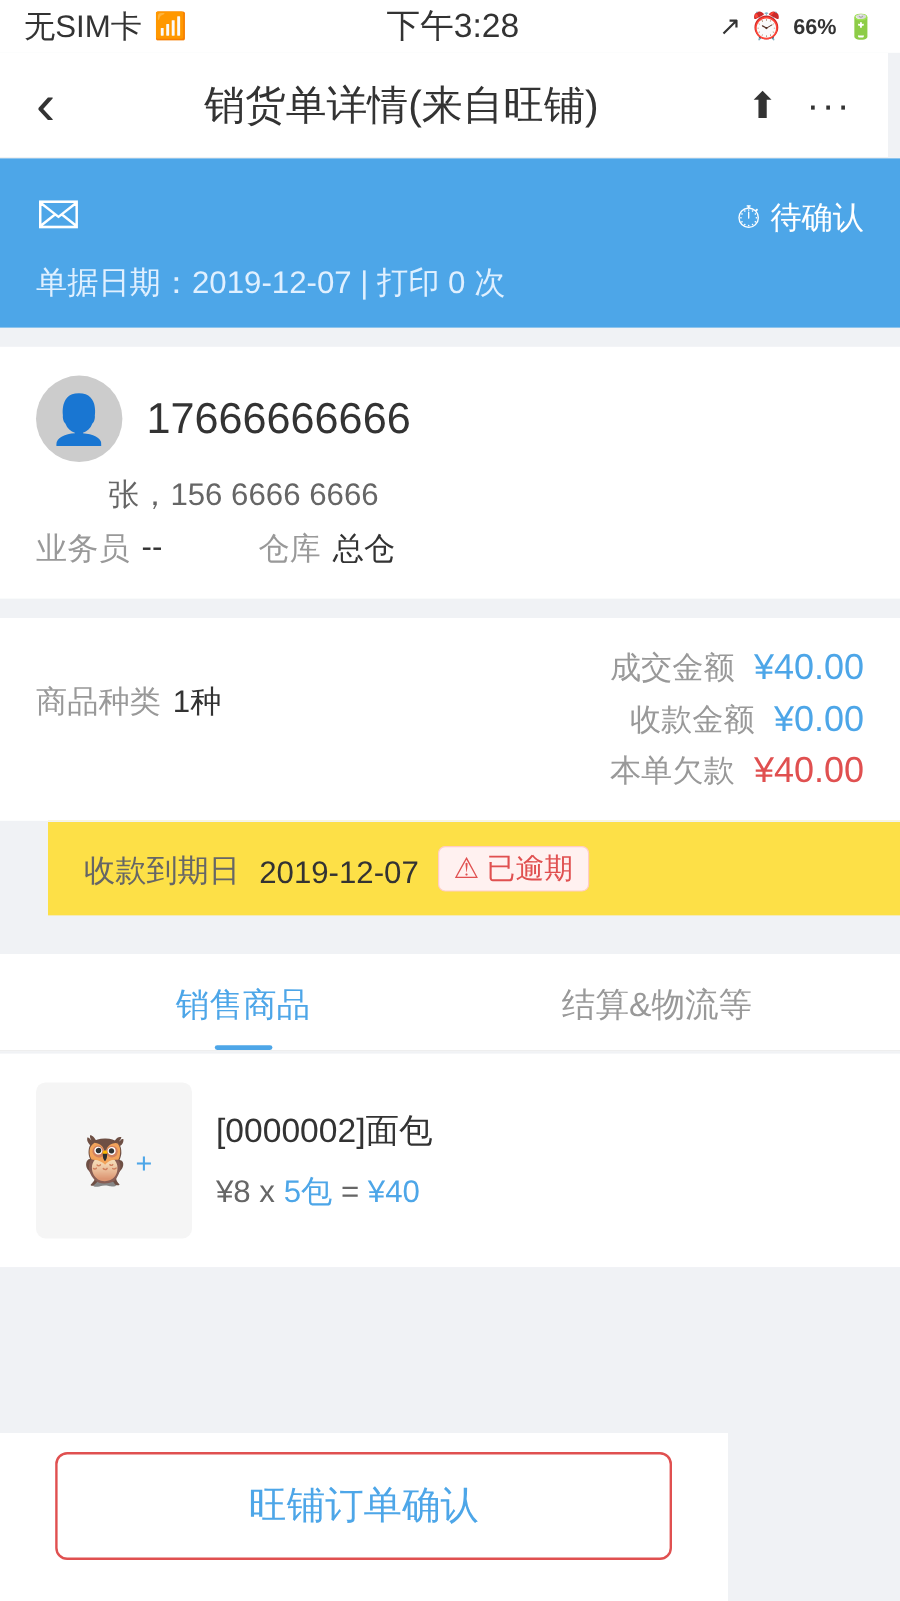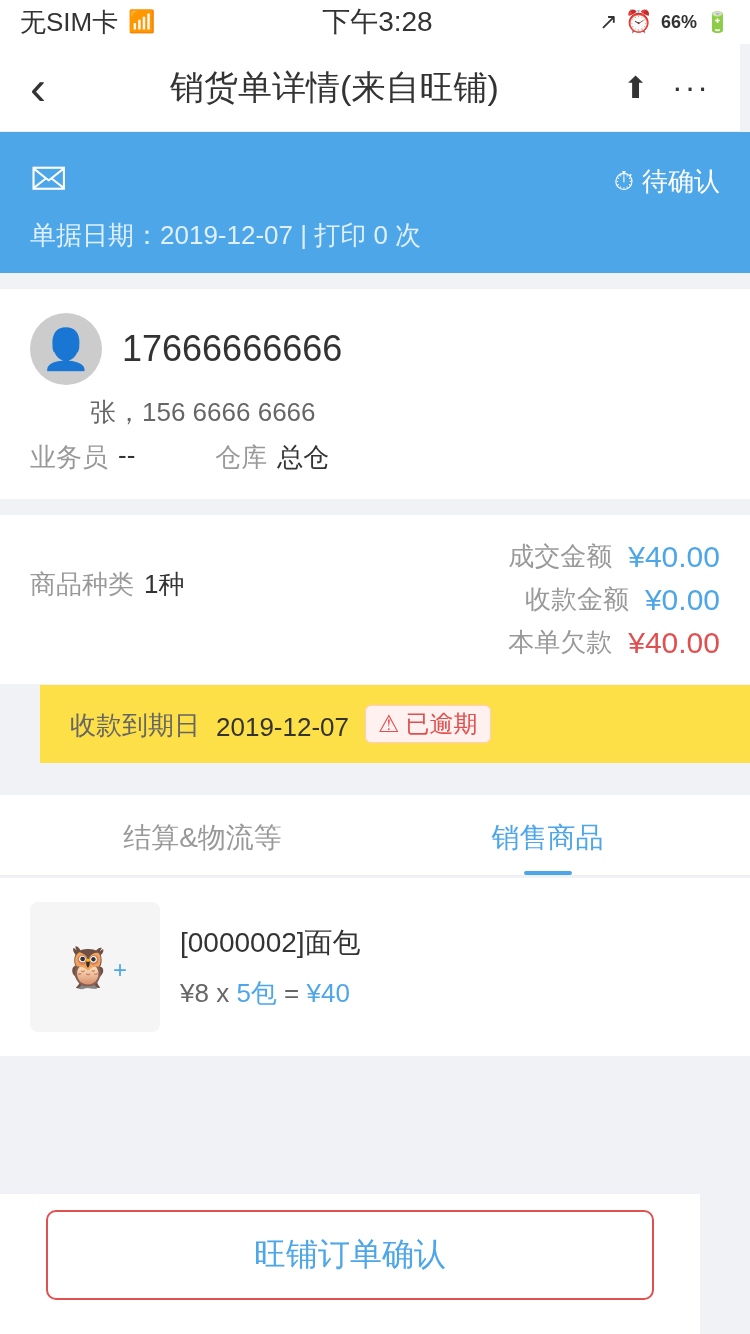--- a/index.html
+++ b/index.html
@@ -283,21 +283,21 @@
     .bottom-area {
       background: #f0f2f5;
       height: 200px;
     }
 
     
     .bottom-bar {
       position: fixed;
       bottom: 0;
       left: 0;
-      width: 700px;
+      width: 606px;
       background: #fff;
       padding: 16px 46px 34px;
       margin-top: 16px;
     }
     .confirm-btn {
       width: 100%;
       height: 90px;
       border: 2px solid #e05050;
       border-radius: 10px;
       background: #fff;
@@ -405,25 +405,25 @@
   <span class="due-date">2019-12-07</span>
   <div class="overdue-badge">
     <span>⚠</span>
     <span>已逾期</span>
   </div>
 </div>
 
 <div class="divider"></div>
 
 <div class="tabs-section">
+  <div class="tab-item active">
+    <span>销售商品</span>
+  </div>
   <div class="tab-item">
     <span>结算&amp;物流等</span>
-  </div>
-  <div class="tab-item active">
-    <span>销售商品</span>
   </div>
 </div>
 
 <div class="product-section">
   <div class="product-thumb">
     <span style="font-size:40px;color:#999;">🦉<span style="font-size:24px;color:#4da6e8;vertical-align:middle;">+</span></span>
   </div>
   <div class="product-info">
     <div class="product-name">[0000002]面包</div>
     <div class="product-price">

